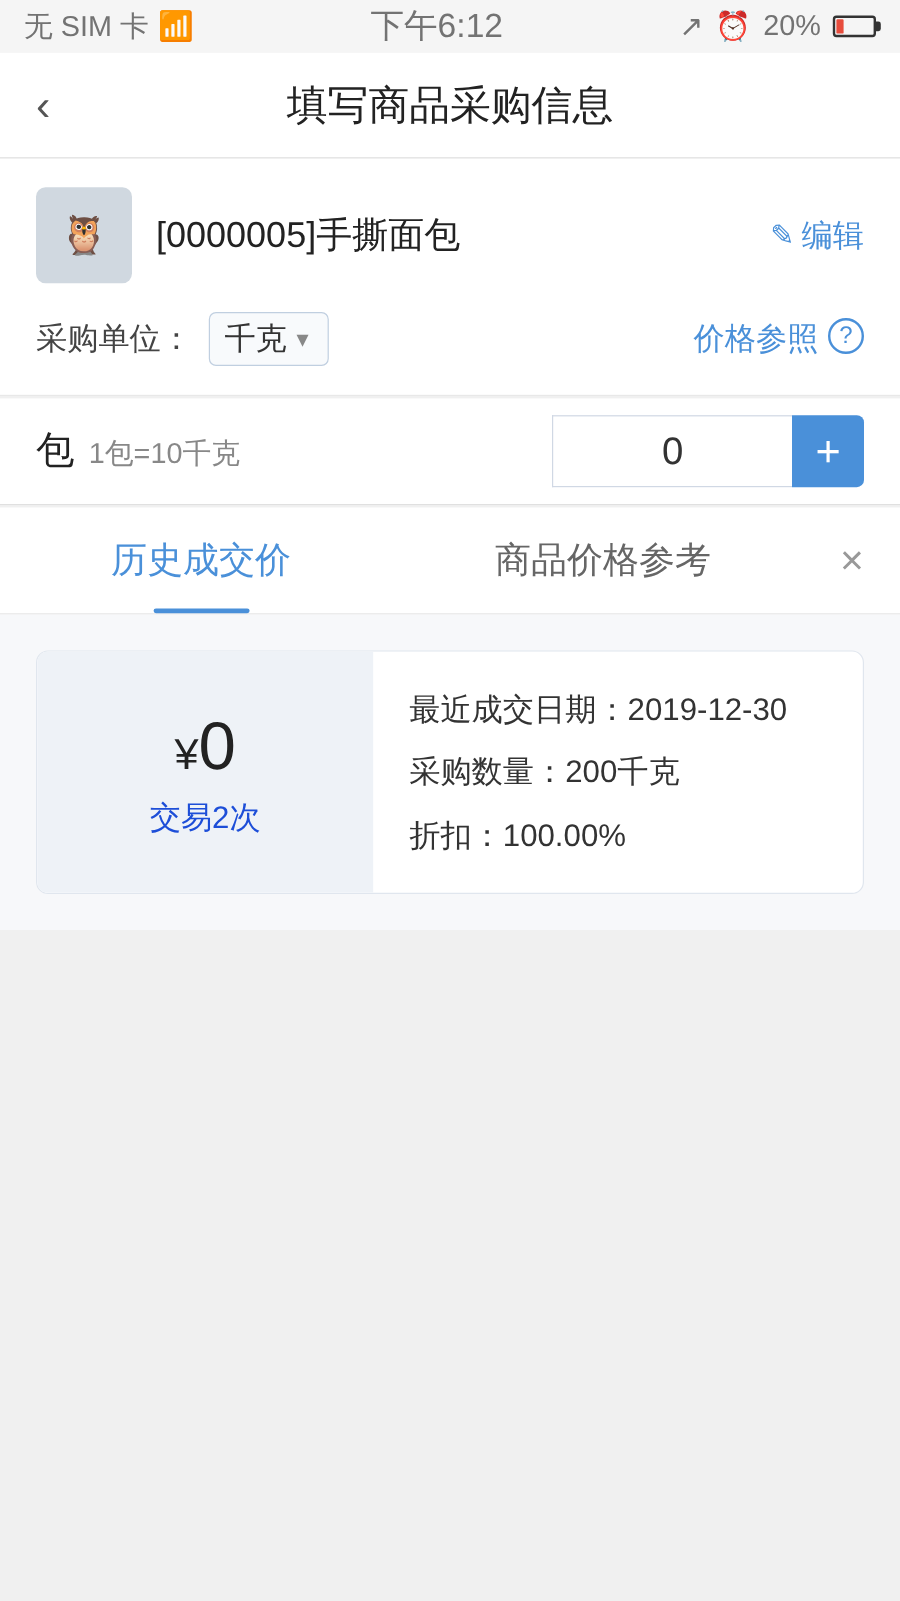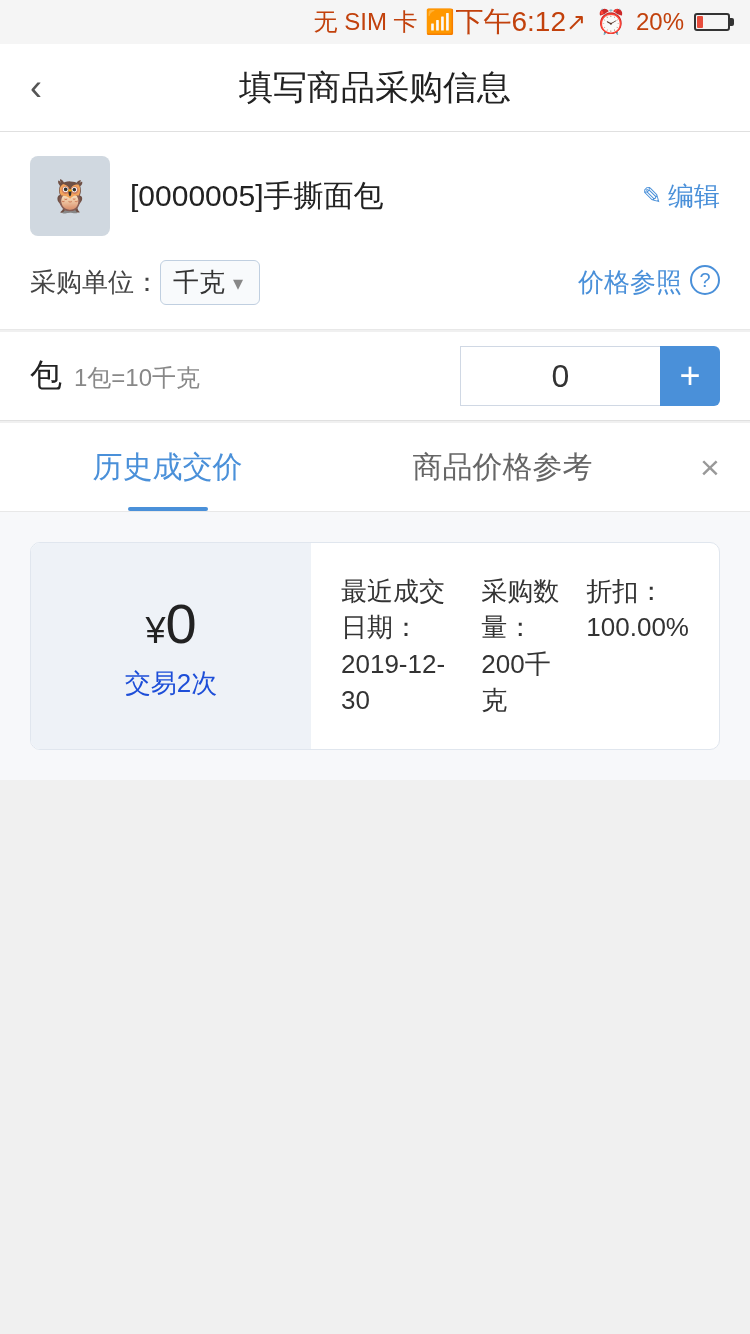--- a/index.html
+++ b/index.html
@@ -12,24 +12,24 @@
       overflow-x: hidden;
     }
 
     
     .status-bar {
       width: 750px;
       height: 44px;
       background: #f5f5f5;
       display: flex;
       align-items: center;
-      justify-content: flex-end;
+      justify-content: space-between;
       padding: 0 20px;
       font-size: 26px;
-      color: #c2410c;
+      color: #737373;
     }
     .status-bar-left {
       display: flex;
       align-items: center;
       gap: 8px;
       font-size: 24px;
     }
     .status-bar-center {
       font-size: 28px;
       font-weight: 400;
@@ -150,20 +150,21 @@
     
     .purchase-unit-row {
       display: flex;
       align-items: center;
       justify-content: space-between;
       margin-top: 8px;
     }
     .purchase-unit-left {
       display: flex;
       align-items: center;
+      gap: 14px;
       font-size: 26px;
       color: #444;
     }
     .unit-select {
       display: flex;
       align-items: center;
       border: 1px solid #c0cfe0;
       border-radius: 6px;
       padding: 4px 16px 4px 12px;
       font-size: 26px;
@@ -332,21 +333,21 @@
     }
     .price-transactions {
       font-size: 26px;
       color: #1d4ed8;
       margin-top: 10px;
     }
     .price-card-right {
       flex: 1;
       padding: 30px 30px;
       display: flex;
-      flex-direction: row;
+      flex-direction: column;
       gap: 16px;
       justify-content: center;
     }
     .price-detail-item {
       font-size: 26px;
       color: #333;
       line-height: 1.4;
     }
   </style>
 </head>

